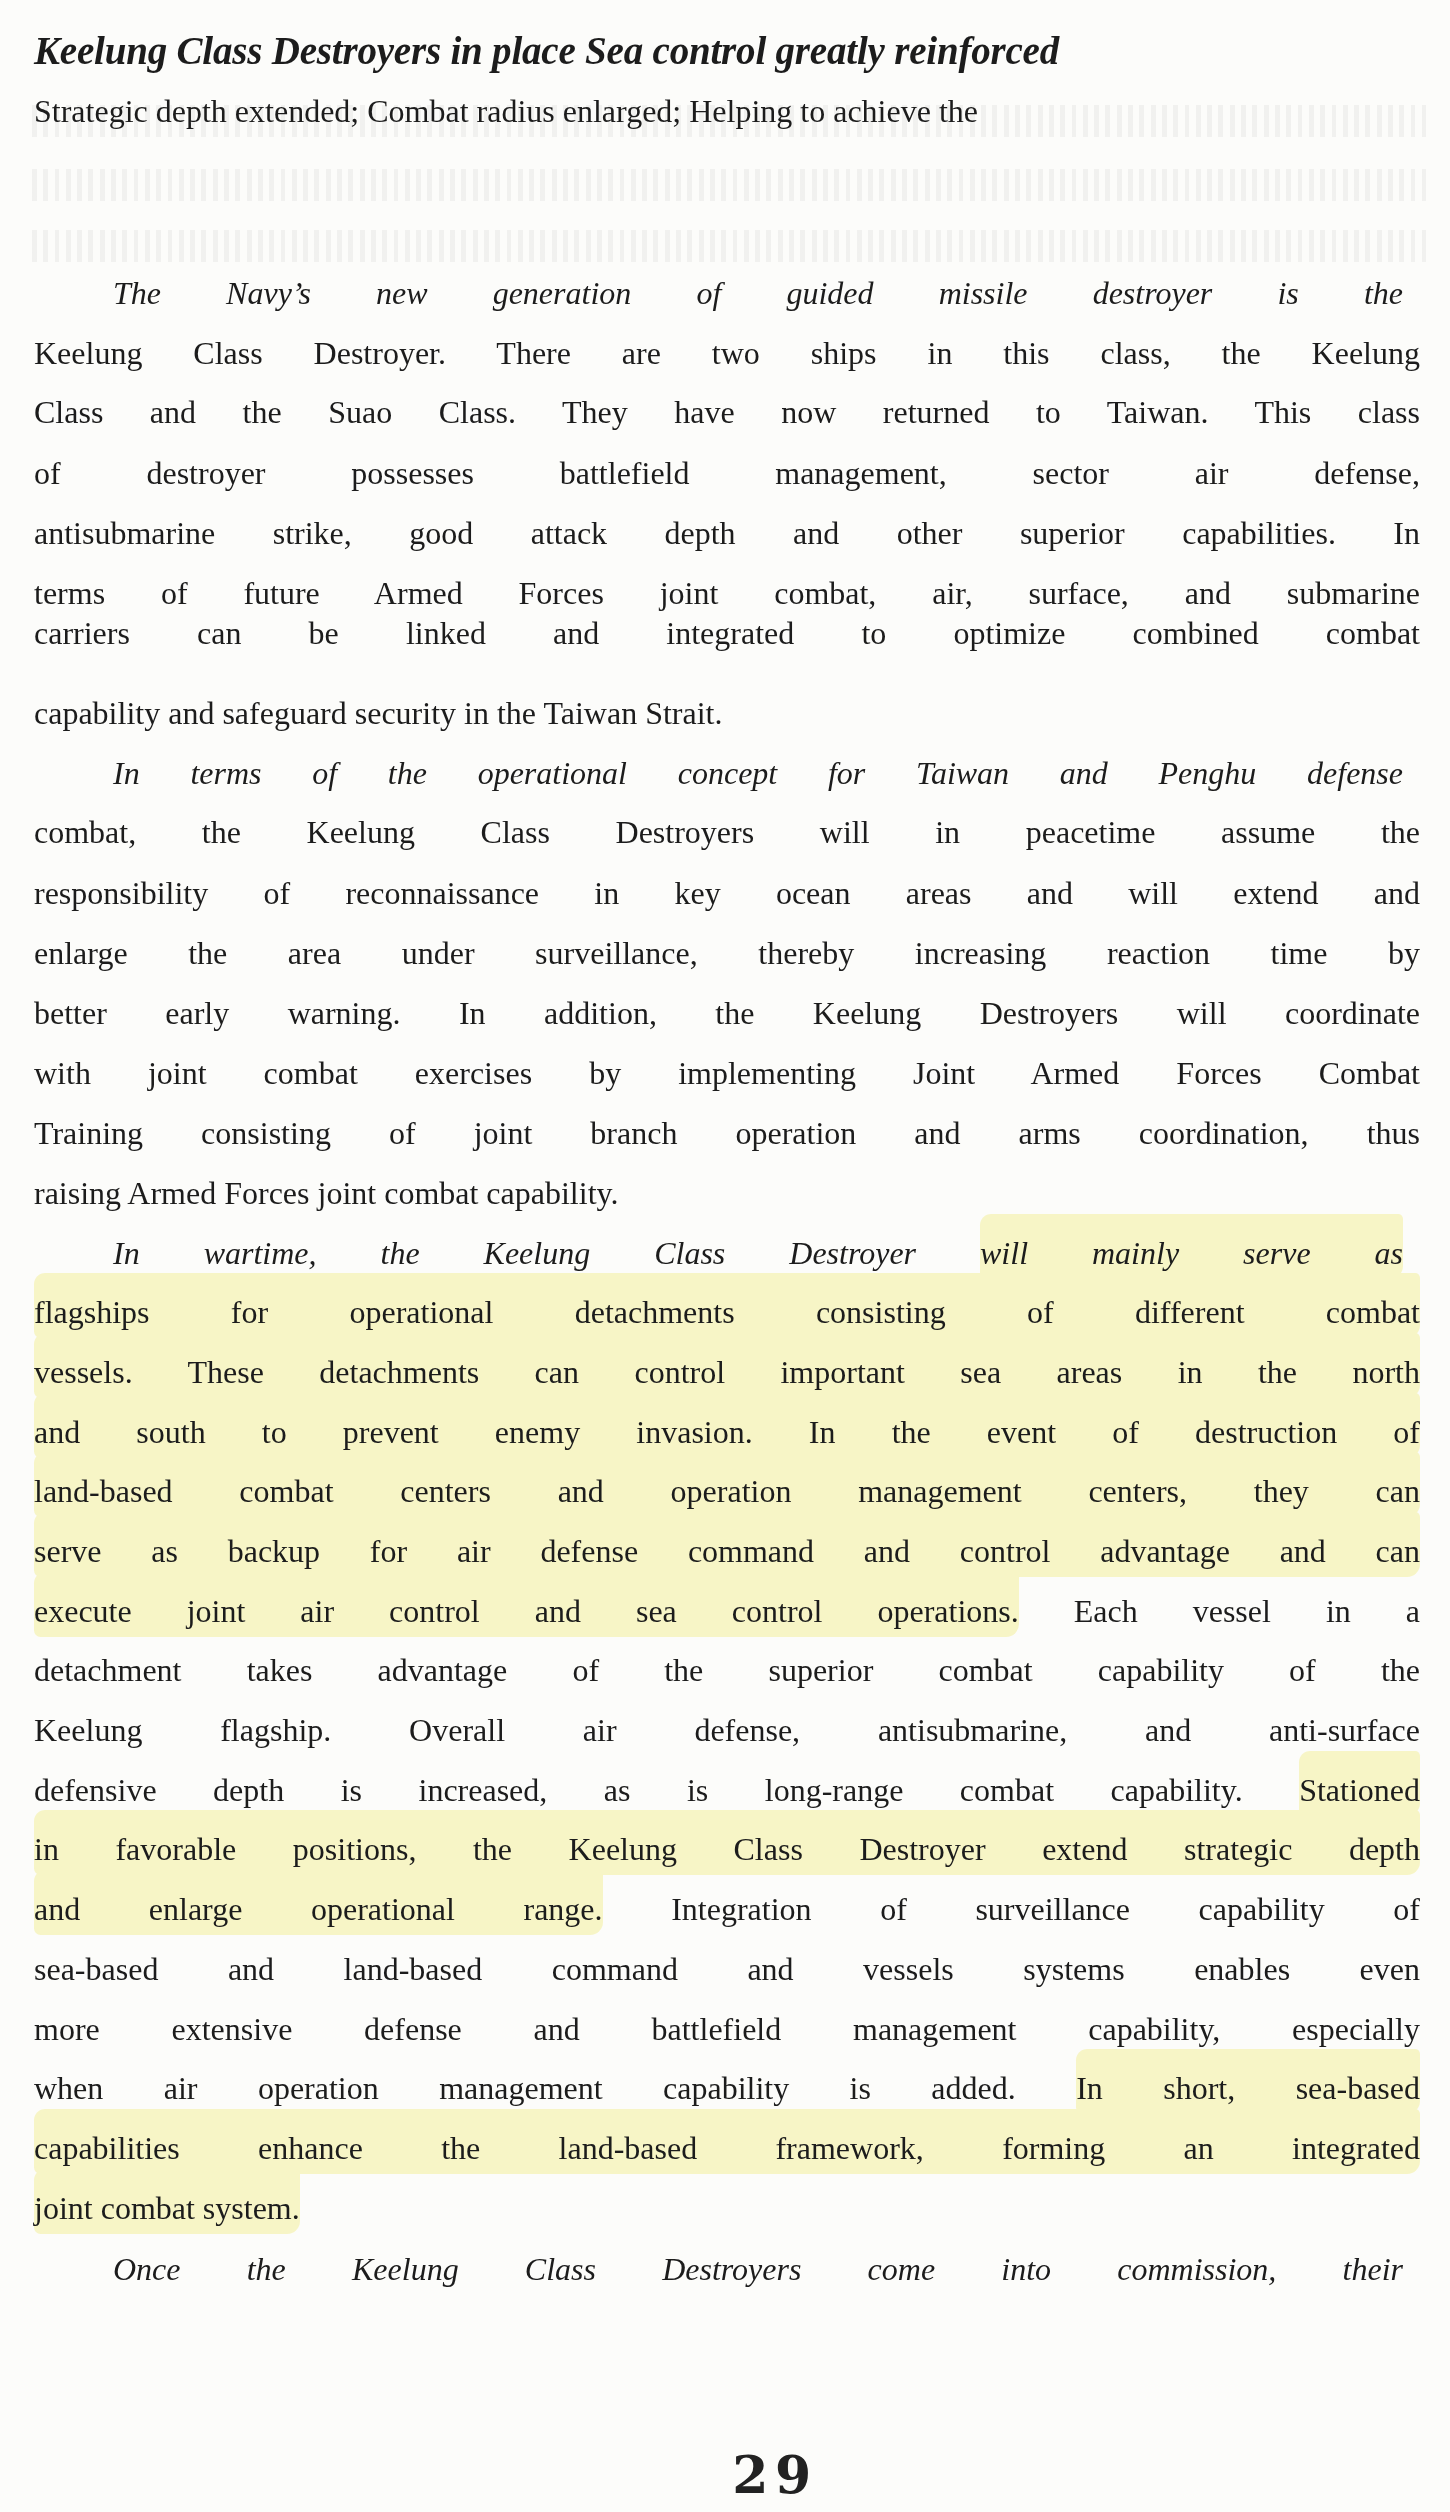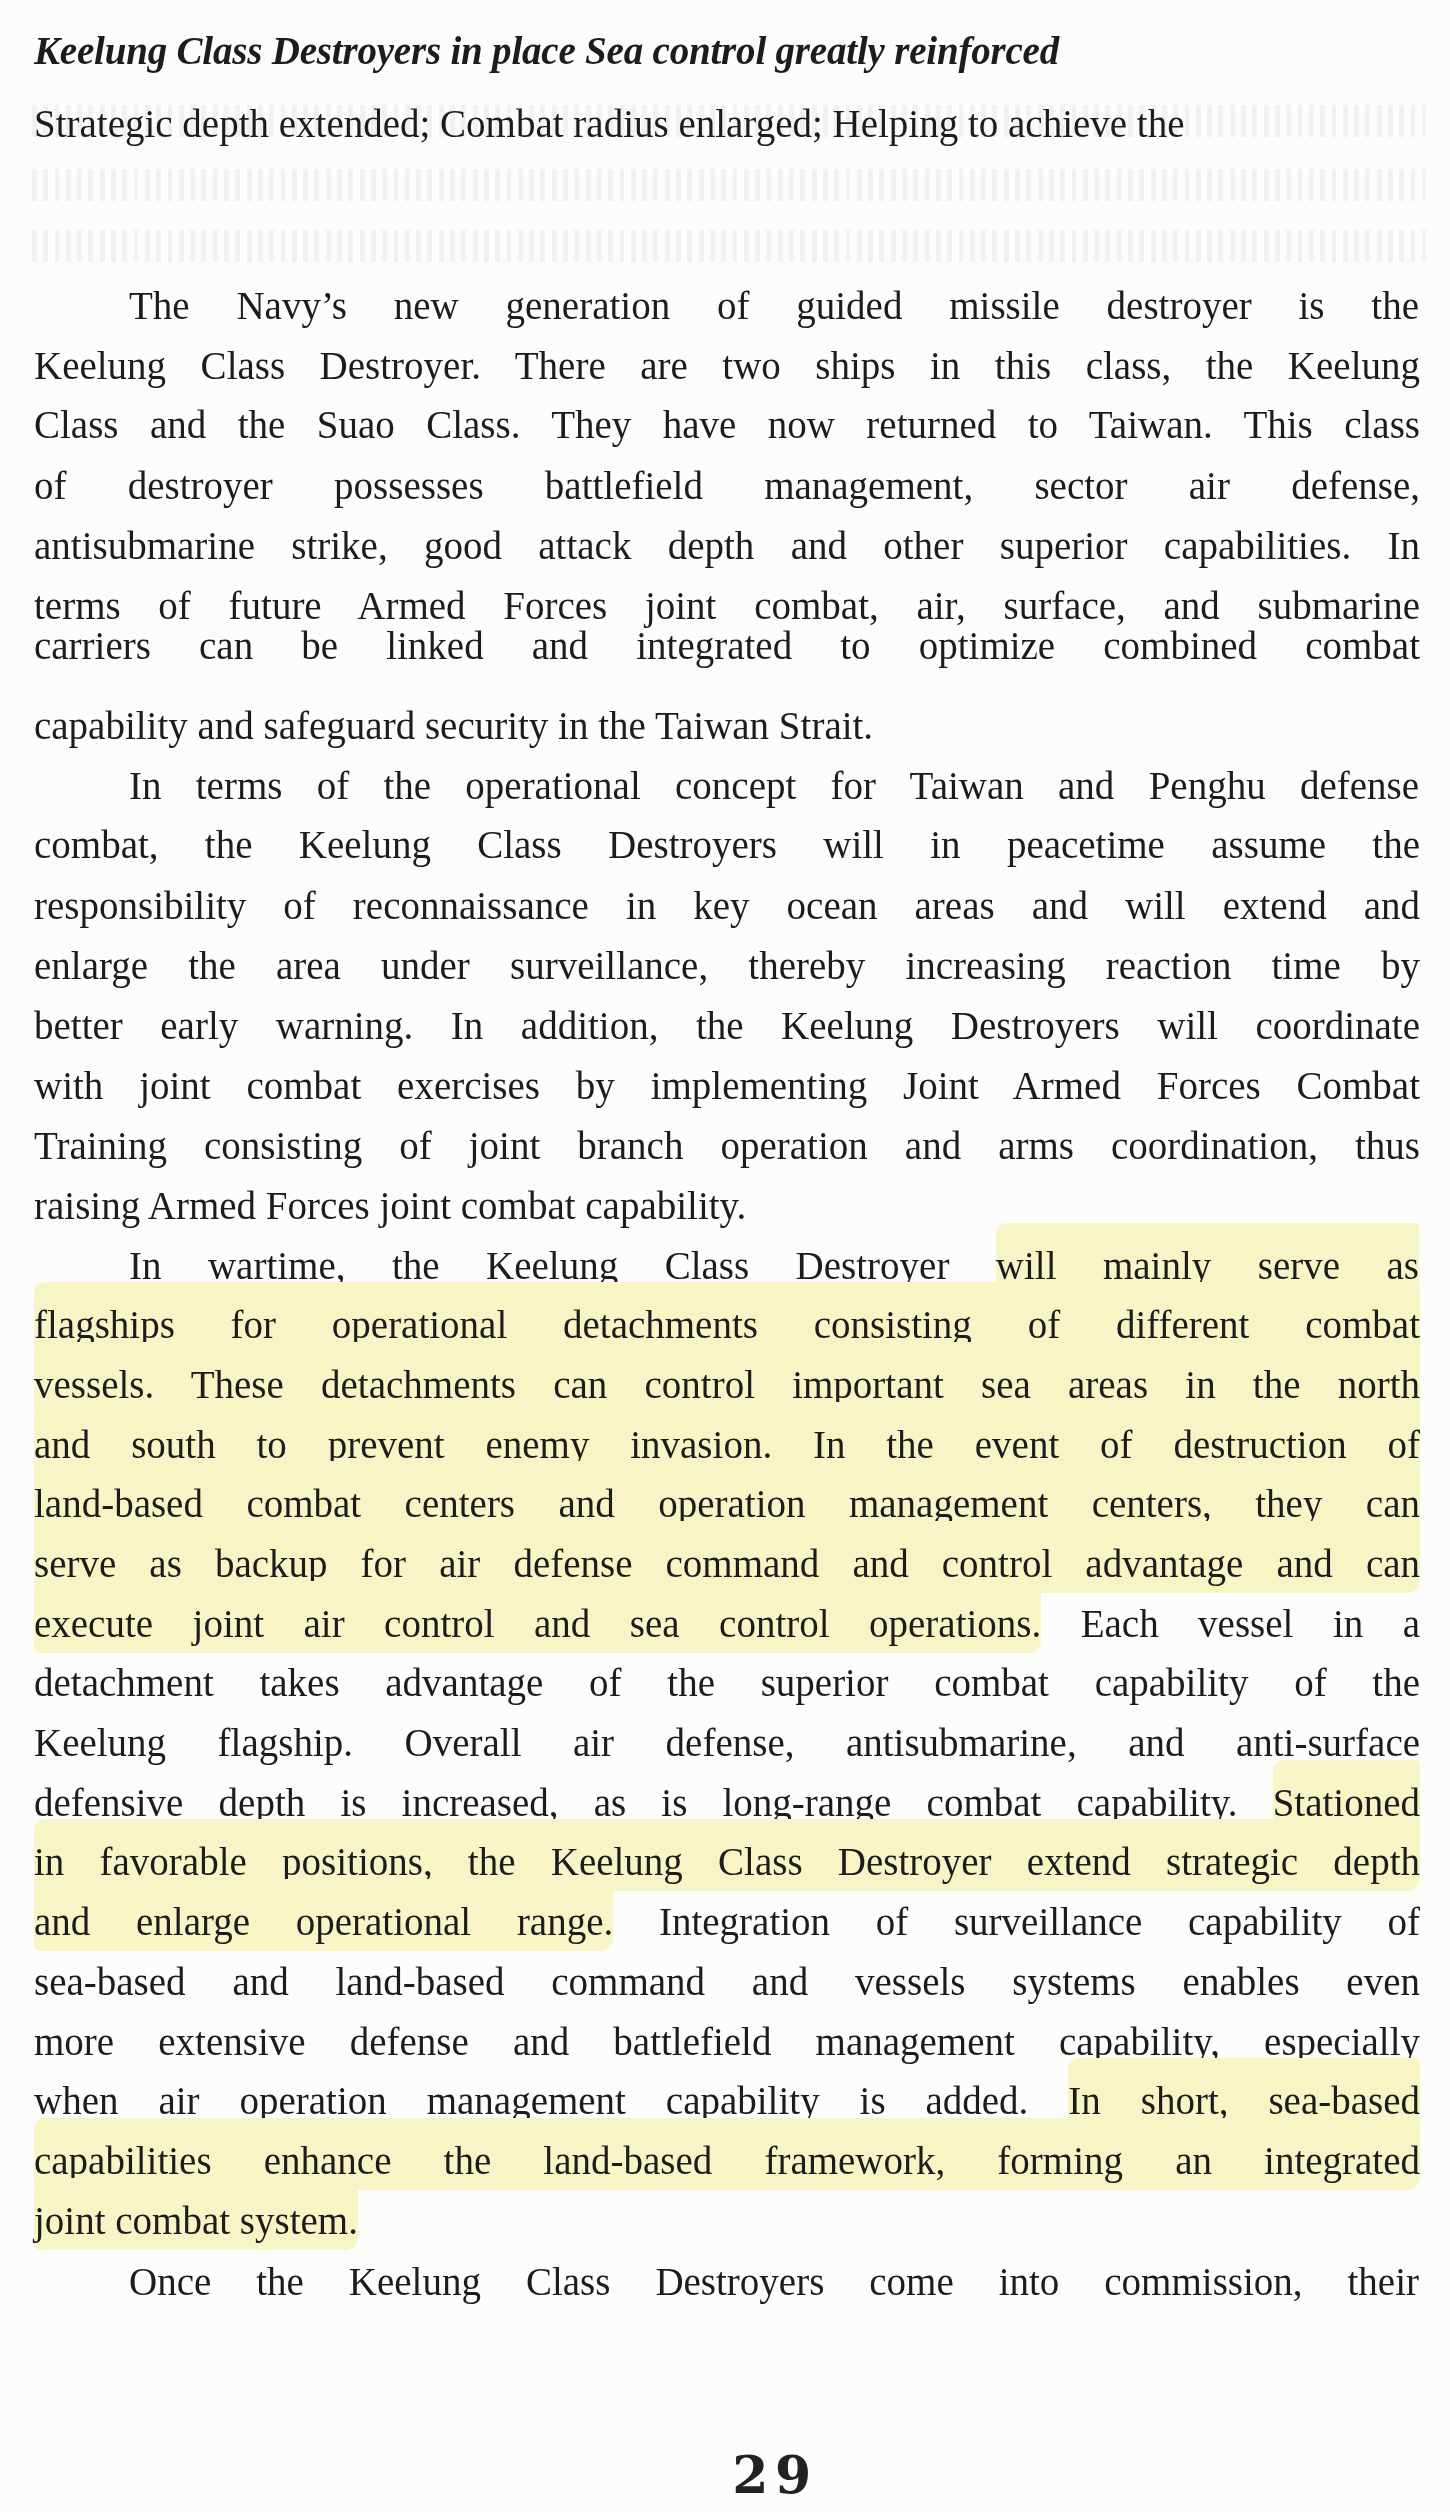--- a/index.html
+++ b/index.html
@@ -7,25 +7,25 @@
     width: 1450px; height: 2512px; background: #fcfcfa; position: relative; overflow: hidden;
     font-family: "Liberation Serif", "DejaVu Serif", serif; color: #1c1c1c;
   }
   .page { position: absolute; left: 0; top: 0; width: 1450px; height: 2512px; }
   .bleed {
     position: absolute; left: 32px; right: 24px; height: 32px; opacity: 0.06;
     background: repeating-linear-gradient(90deg, #444 0 4.8px, transparent 4.8px 11.3px);
   }
   .line {
     position: absolute; left: 34px; width: 1386px; height: 60px;
-    font-size: 39px; line-height: 60px; white-space: nowrap;
-    text-align: justify; text-align-last: justify; margin-top: 13px;
+    font-size: 32px; line-height: 60px; white-space: nowrap;
+    text-align: justify; text-align-last: justify;
   }
   .line.last { text-align-last: left; }
-  .line.indent { left: 129px; width: 1290px; }
+  .line.indent { left: 113px; width: 1290px; font-style: italic; }
   .title {
     position: absolute; left: 34px; top: 27.4px; font-size: 39px; font-weight: bold;
     line-height: 48px; white-space: nowrap; letter-spacing: -0.2px; font-style: italic;
   }
   .hl {
     background: #f7f5c6; border-radius: 11.3px 4.8px 13px 6.5px;
     box-decoration-break: clone; -webkit-box-decoration-break: clone;
     padding: 21px 0 8px 0;
   }
   .pagenum {

